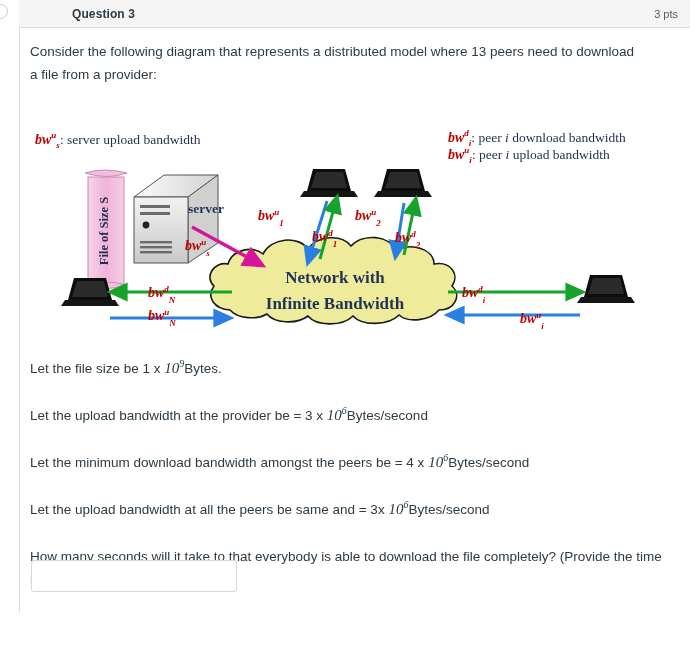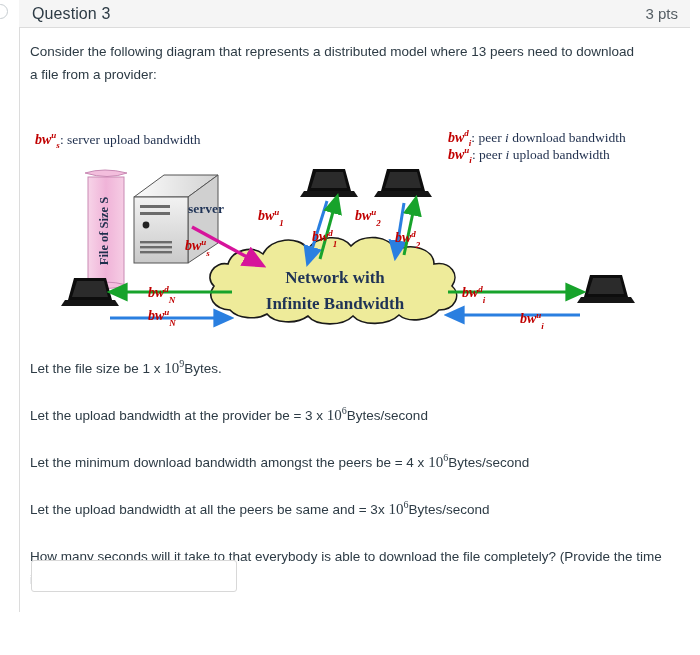--- a/index.html
+++ b/index.html
@@ -25,27 +25,28 @@
     height: 28px;
     background: #f5f5f5;
     border-bottom: 1px solid #dcdcdc;
     display: flex;
     align-items: center;
     justify-content: space-between;
     box-sizing: border-box;
     padding: 0 12px 0 13px;
   }
   .q-title {
-    font-size: 16px;
-    font-weight: normal;
+    font-size: 12px;
+    font-weight: bold;
     color: #2d3b45;
     letter-spacing: 0.1px;
+    margin-left: 40px;
   }
   .q-pts {
-    font-size: 15px;
+    font-size: 11px;
     color: #555e64;
   }
 
   
   .edge-circle {
     position: absolute;
     left: -7px;
     top: 4px;
     width: 13px;
     height: 13px;
@@ -75,20 +76,21 @@
     font-size: 13.5px;
     line-height: 23px;
     color: #2d3b45;
     margin: 0 0 0 0;
   }
   .para.intro { width: 610px; }
   .spaced { margin-top: 24px; }
   .pow {
     font-family: "Liberation Serif", serif;
     font-size: 15px;
+    font-style: italic;
   }
   .pow sup {
     font-size: 10px;
     vertical-align: super;
     line-height: 0;
   }
 
   
   .answer-box {
     position: absolute;

